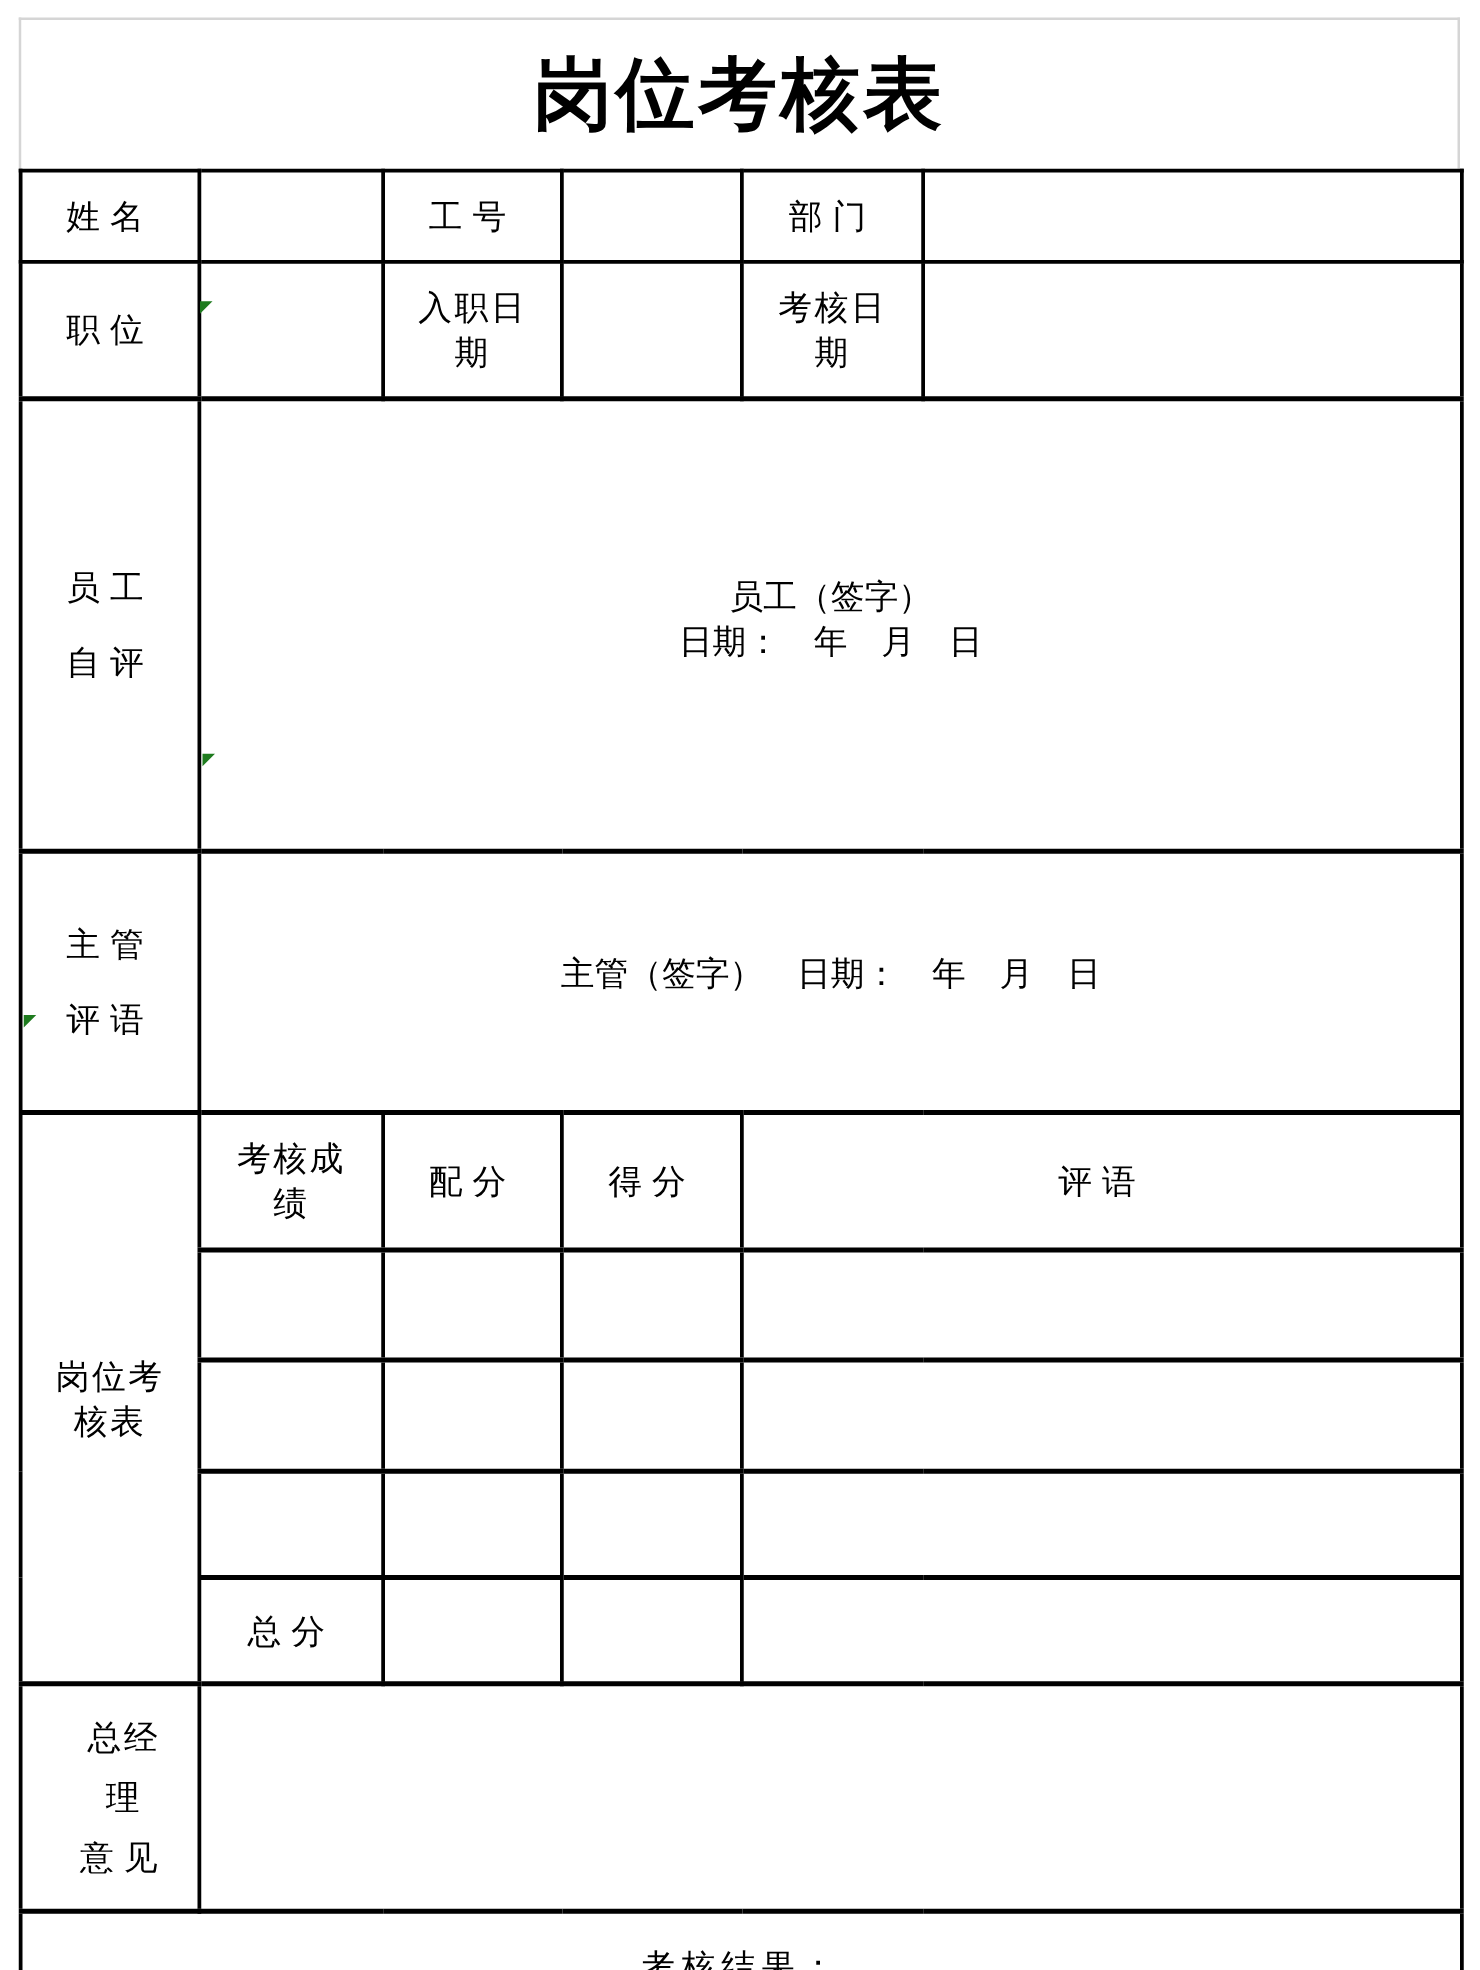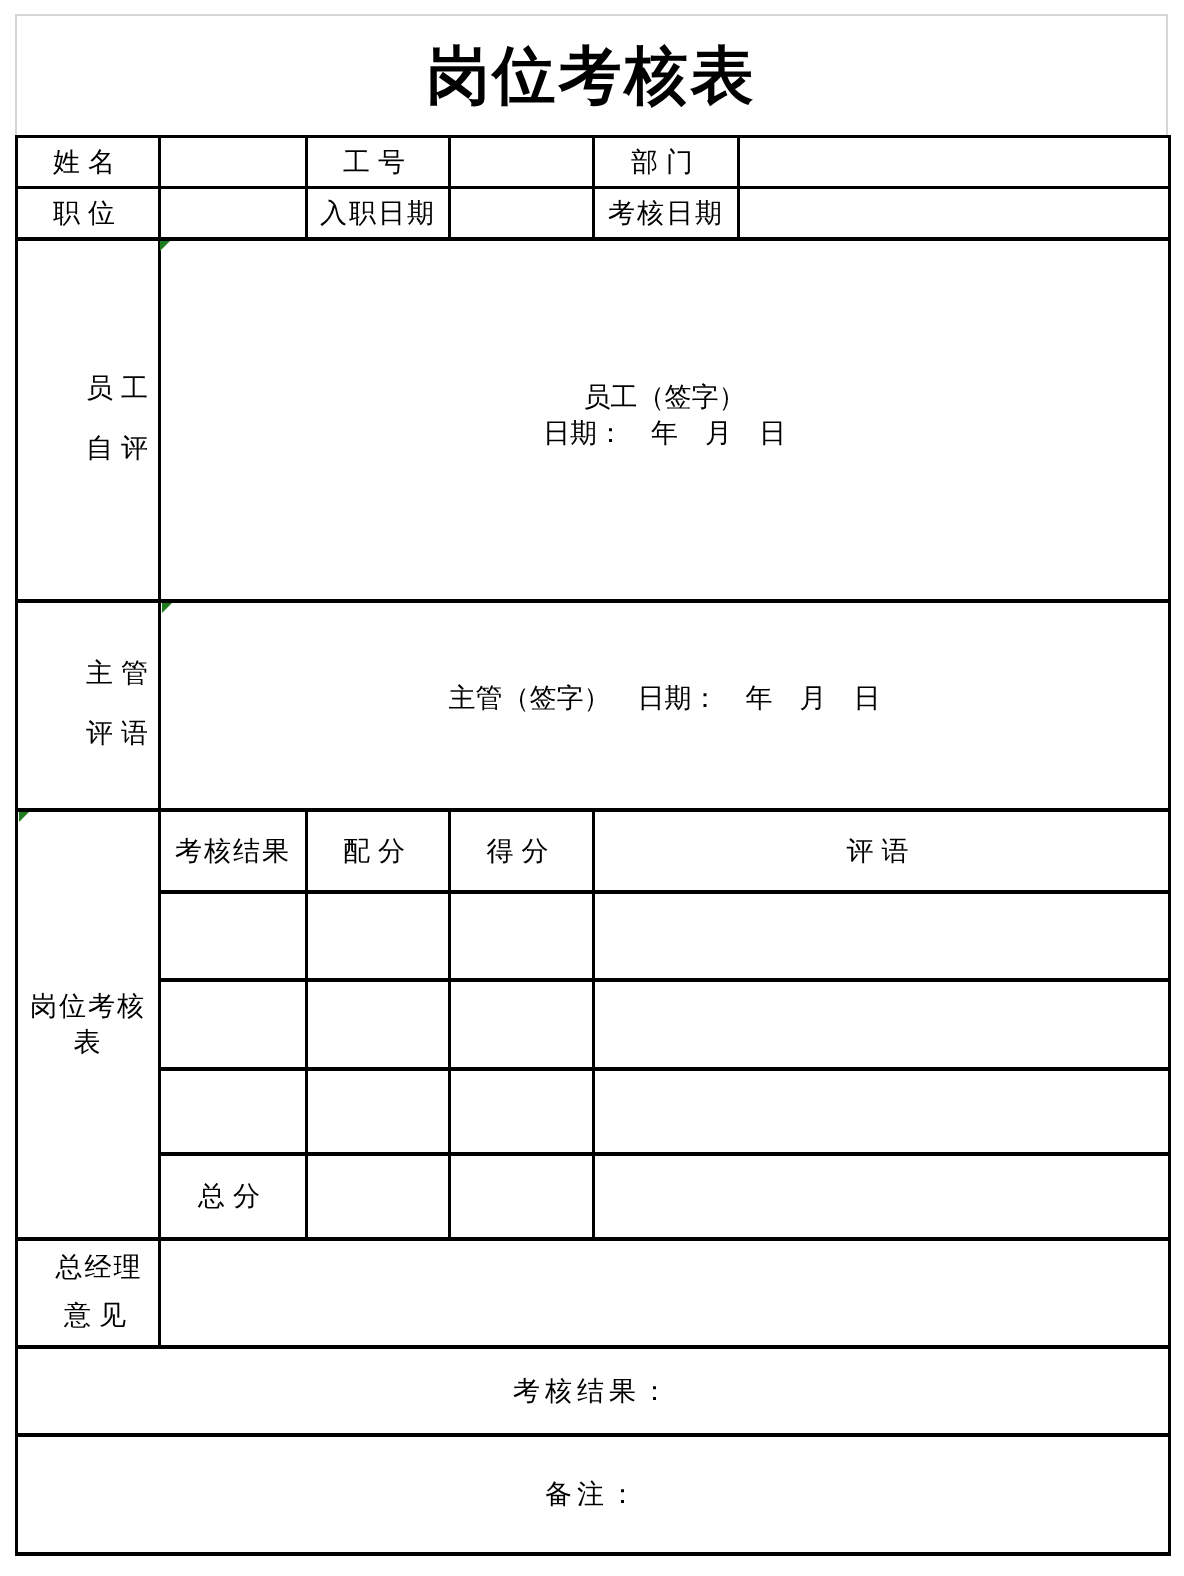--- a/index.html
+++ b/index.html
@@ -1,42 +1,42 @@
 <!DOCTYPE html>
 <html><head>
 <meta charset="utf-8">
 <style>
   html,body { margin:0; padding:0; background:#ffffff; }
   .page {
     position:relative; width:1184px; height:1576px; background:#ffffff;
-    font-family:Liberation Mono, monospace; color:#000;
+    font-family:Liberation Serif, serif; color:#000;
     overflow:hidden;
   }
   .sheet { position:absolute; left:15px; top:14px; width:1153px; }
 
   .title-box {
     box-sizing:border-box; height:121px; width:1153px;
     border:2px solid #d5d5d5; border-bottom:none;
     display:flex; align-items:center; justify-content:center;
     font-size:63px; font-weight:900; letter-spacing:3px;
   }
 
   table.form { border-collapse:collapse; table-layout:fixed; width:1153px; }
   table.form td {
-    border:3px solid #000; padding:2px; font-size:27px;
+    border:3px solid #000; padding:17px; font-size:27px;
     text-align:center; vertical-align:middle; overflow:hidden;
   }
   
   tr.hthick td { border-top-width:4px; }
   tr.hbot  td { border-bottom-width:4px;text-align:center; }
 
   .wide { letter-spacing:8px; }   
   .norm { letter-spacing:2px; }   
 
-  .stack60 div { line-height:60px;text-align:right; }
+  .stack60 div { line-height:60px; }
   .stack48 div { line-height:48px;margin-left:22px; }
 
   td.bottom { vertical-align:bottom; }
   .sig-stack { display:flex; flex-direction:column; align-items:center; padding-bottom:10px; }
   .sig-single { padding-bottom:14px;text-align:center; }
 
   td.leftlab { text-align:left; padding-left:6px; letter-spacing:5px;margin-left:38px; }
 
   .note-marker {
     position:absolute; width:0; height:0;
@@ -98,21 +98,21 @@
           <div>主管</div>
           <div>评语</div>
         </td>
         <td colspan="5" class="bottom">
           <div class="sig-single">主管（签字）　日期：　年　月　日</div>
         </td>
       </tr>
 
       <tr style="height:82px" class="hthick">
         <td rowspan="5" class="norm">岗位考核表</td>
-        <td class="norm">考核结果</td>
+        <td class="norm">考核成绩</td>
         <td class="wide">配分</td>
         <td class="wide">得分</td>
         <td colspan="2" class="wide">评语</td>
       </tr>
 
       <tr style="height:88px" class="hthick">
         <td></td>
         <td></td>
         <td></td>
         <td colspan="2"></td>

